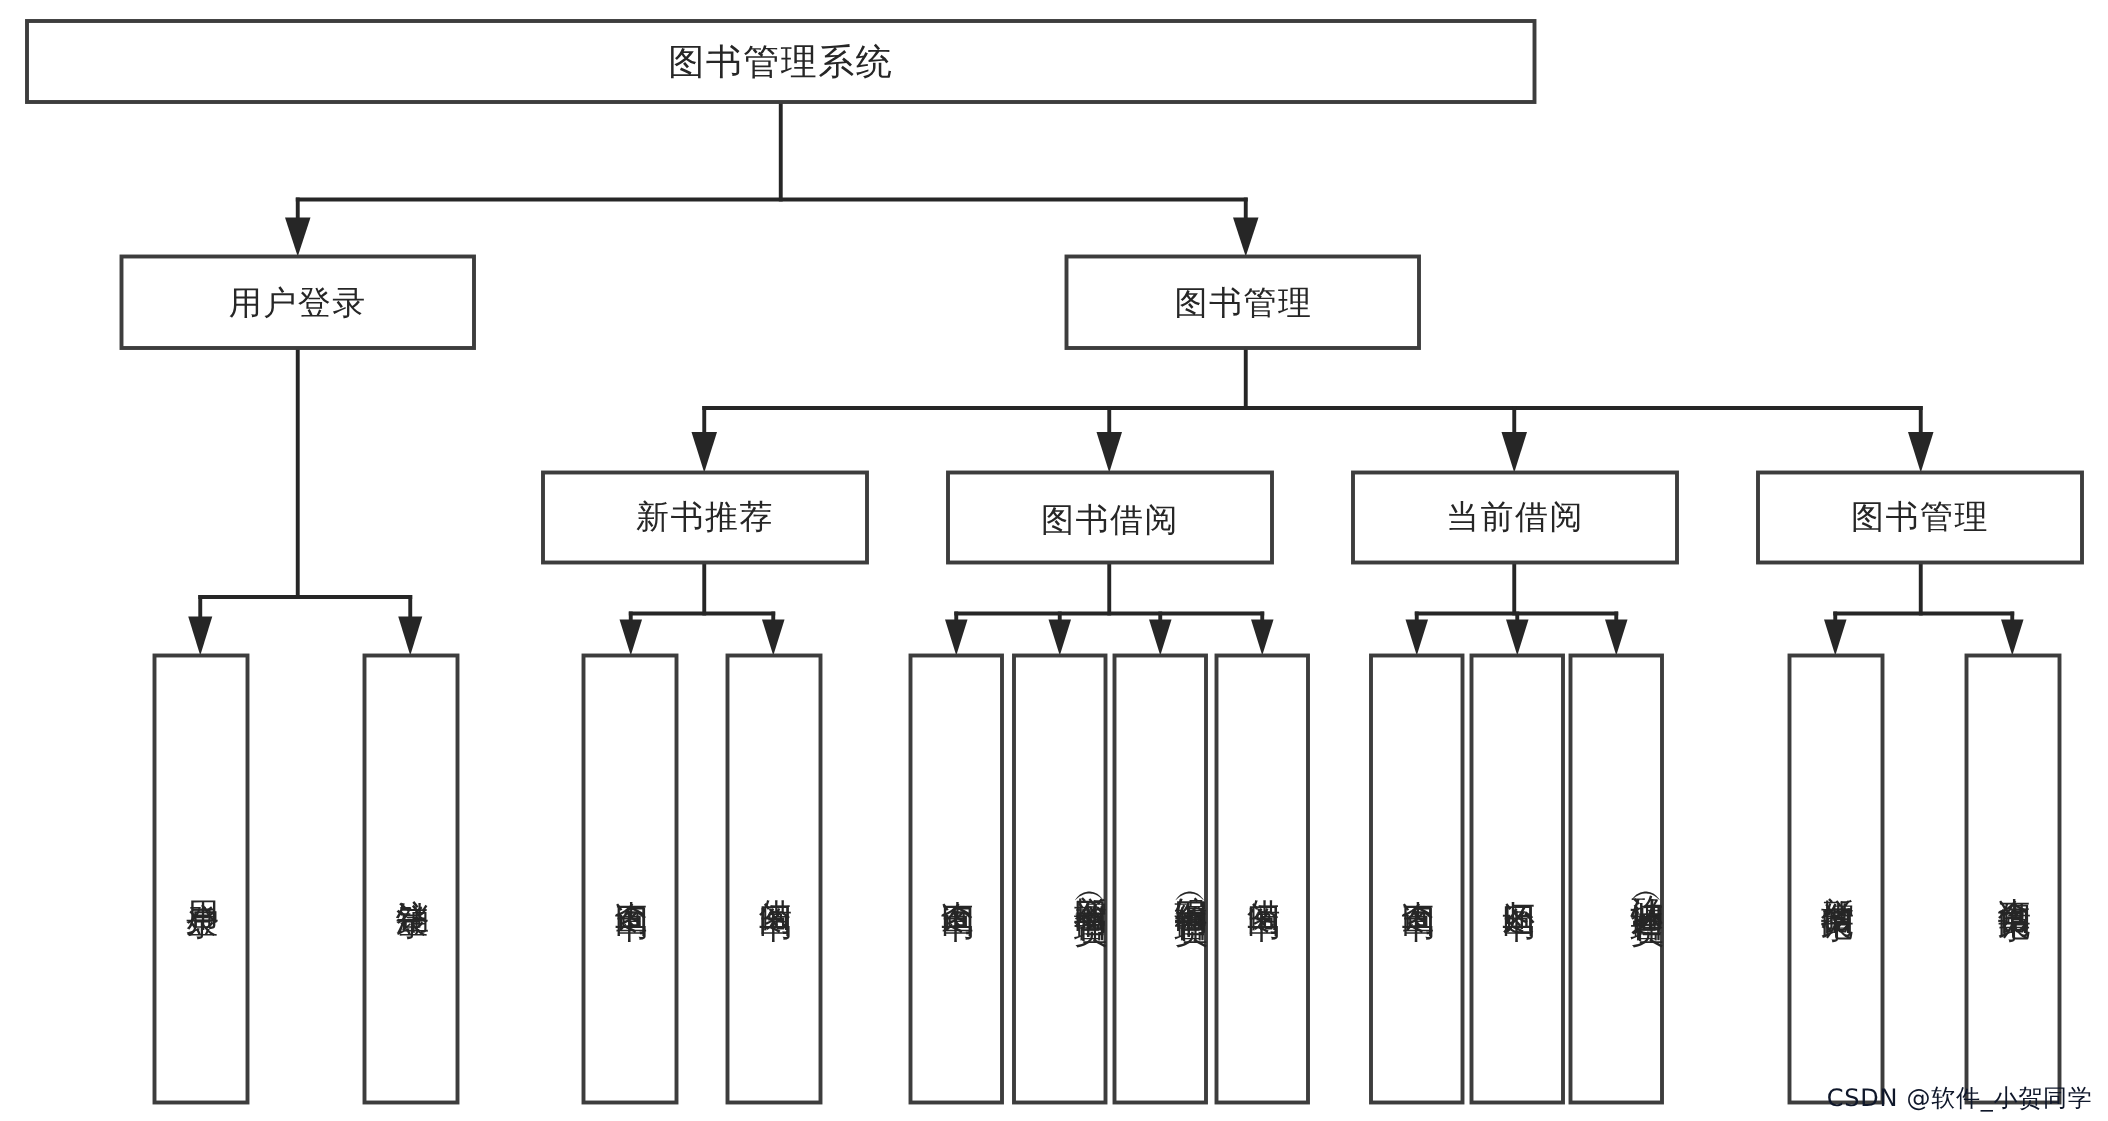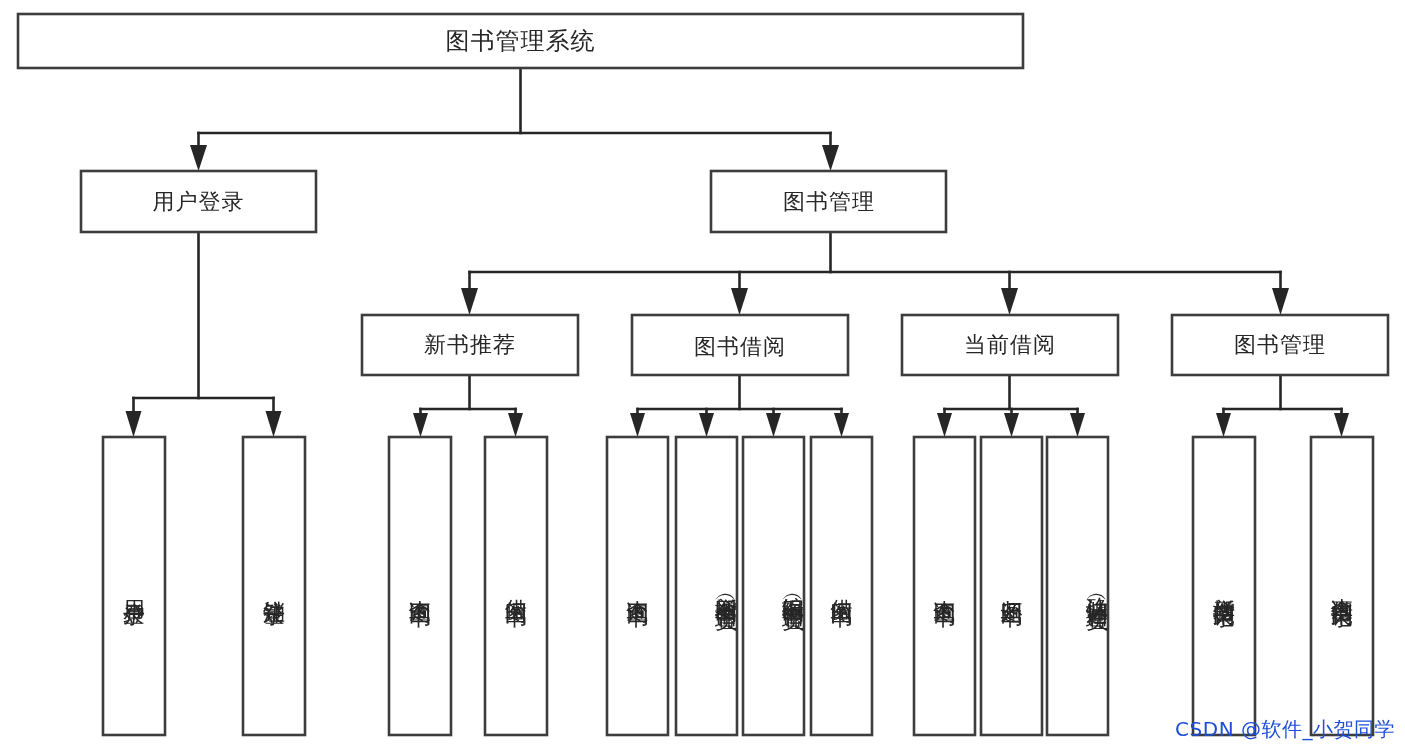--- a/index.html
+++ b/index.html
@@ -38,23 +38,23 @@
     stroke-linecap: square;
   }
   .arrow-head {
     fill: #262626;
     stroke: none;
   }
   .watermark {
     position: absolute;
     right: 10px;
     bottom: 4px;
-    color: #1d4ed8;
+    color: #0f172a;
     font-family: "DejaVu Sans", "Liberation Sans", sans-serif;
-    font-size: 20px;
+    font-size: 16px;
     letter-spacing: 0.5px;
     white-space: nowrap;
     user-select: none;
   }
   .vert-label-wrap {
     position: absolute;
     display: flex;
     align-items: flex-start;
     justify-content: center;
     writing-mode: vertical-rl;

